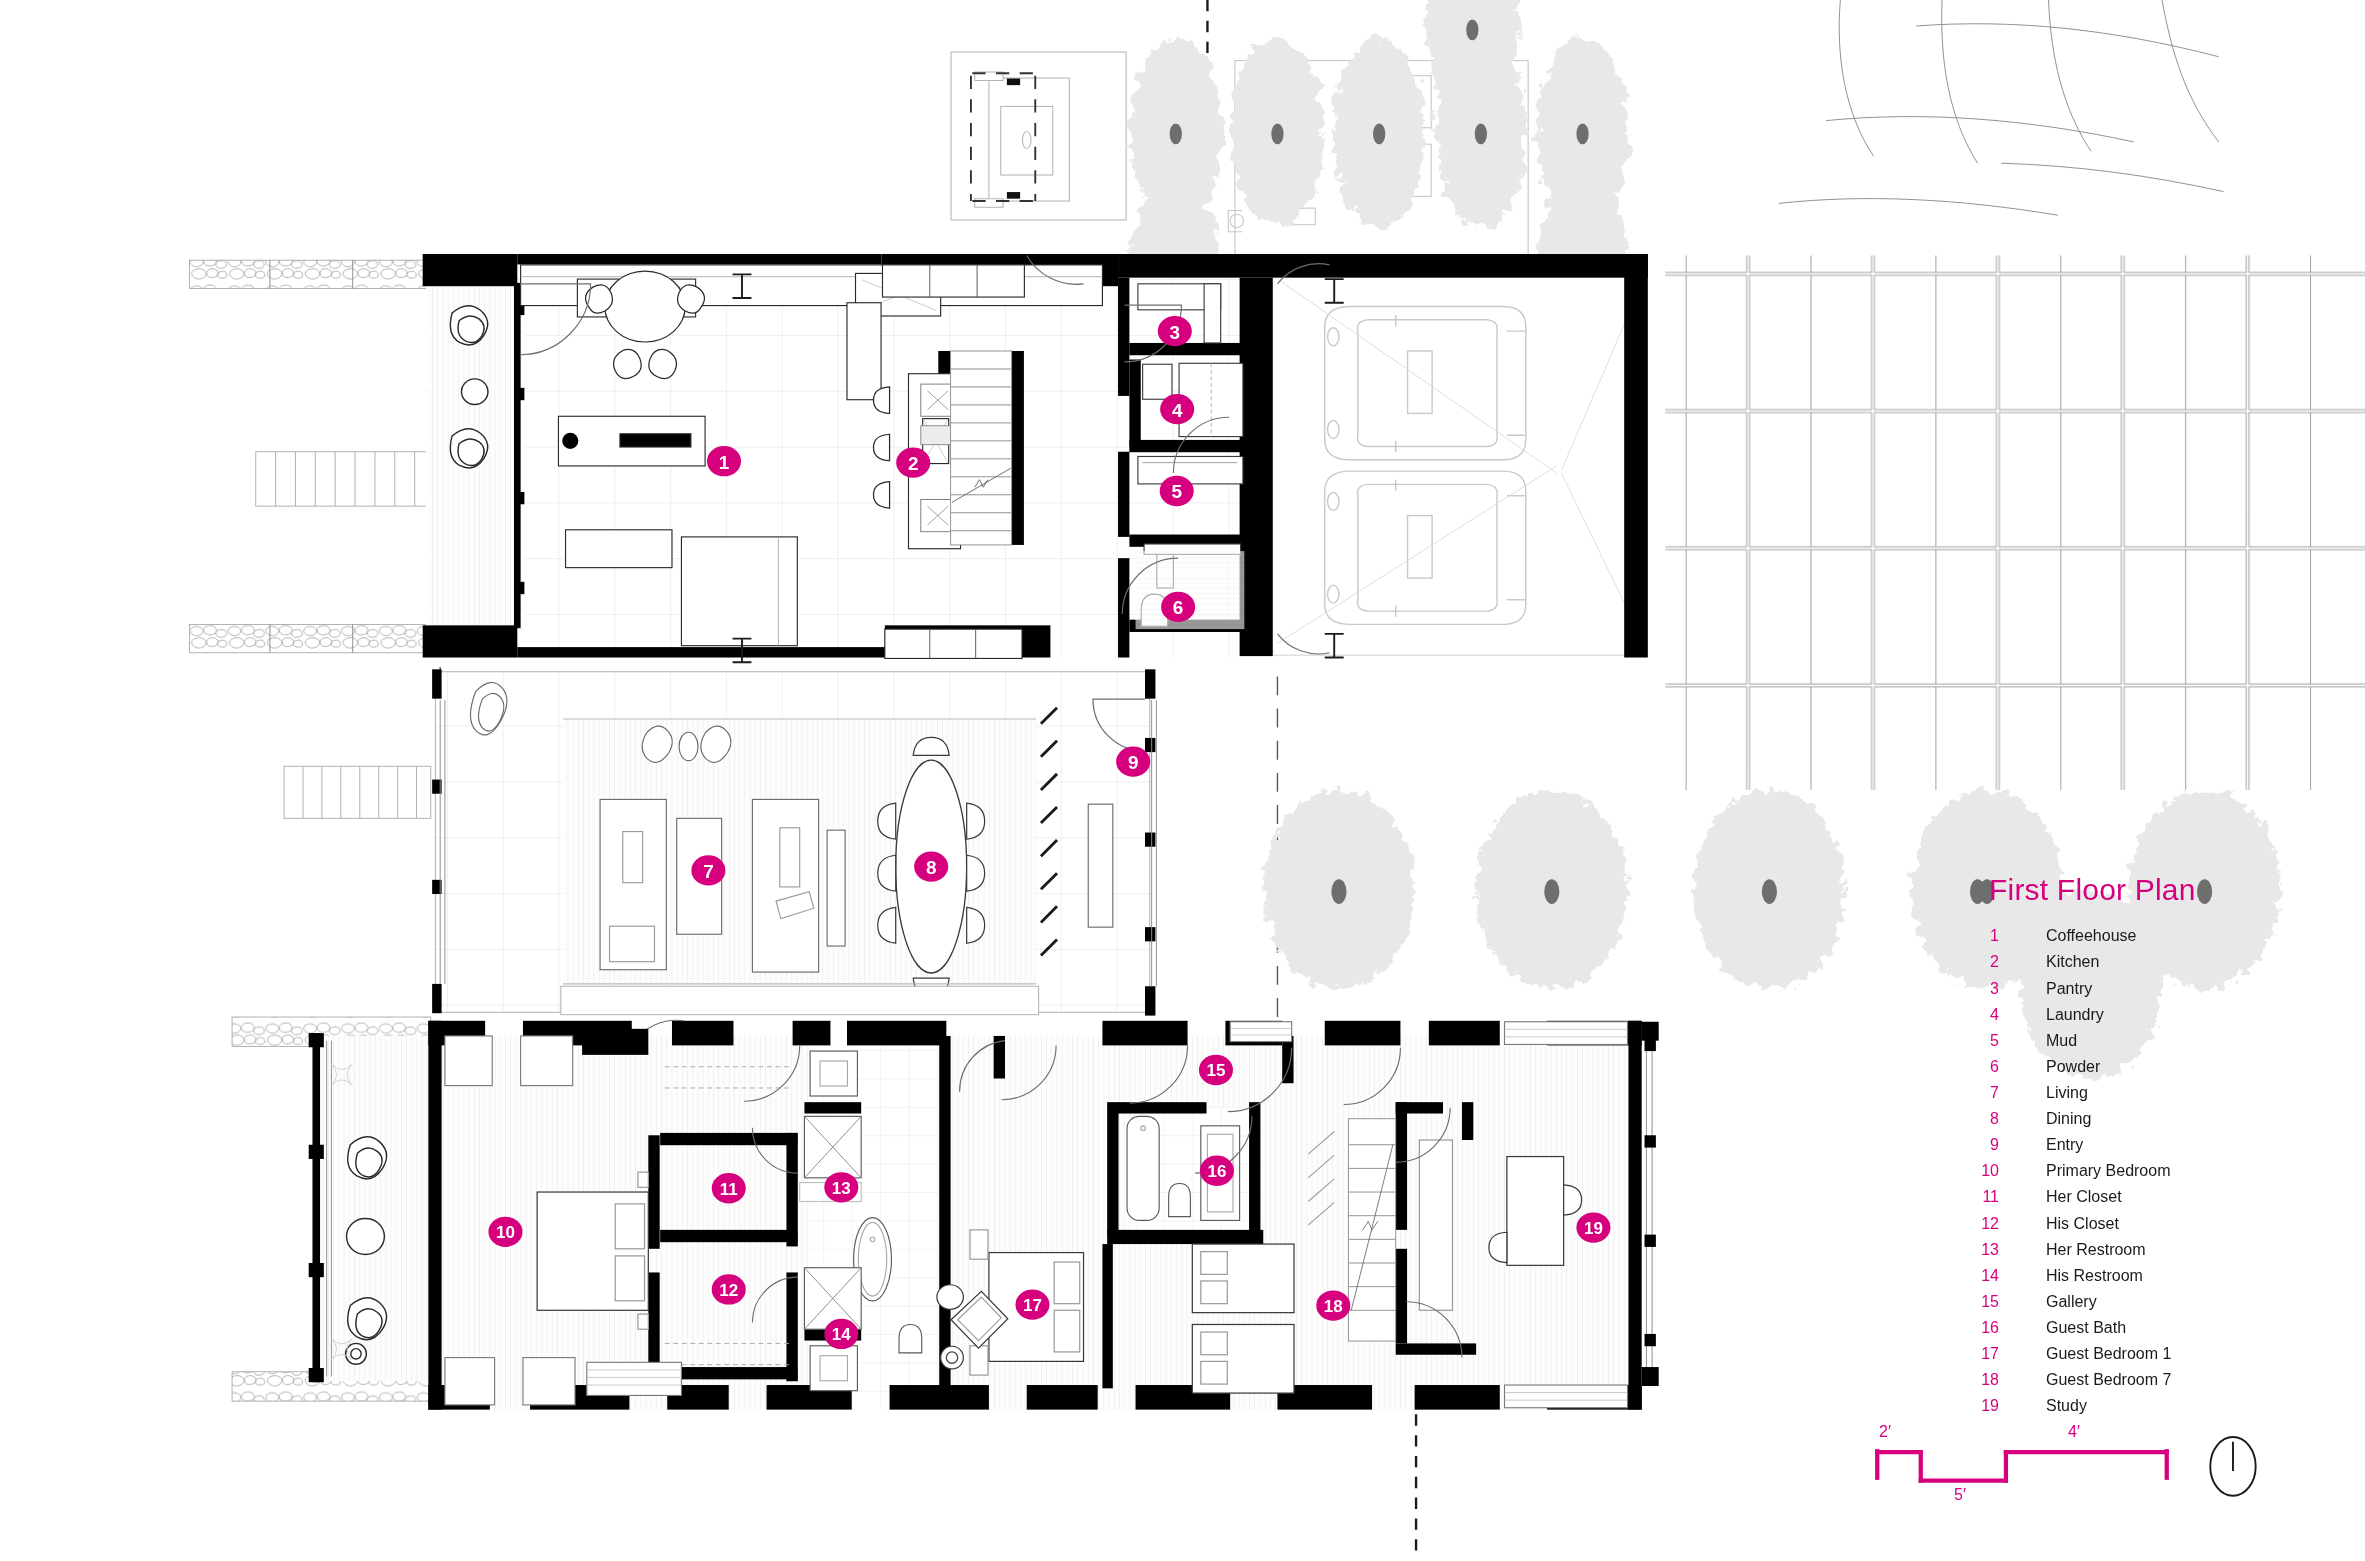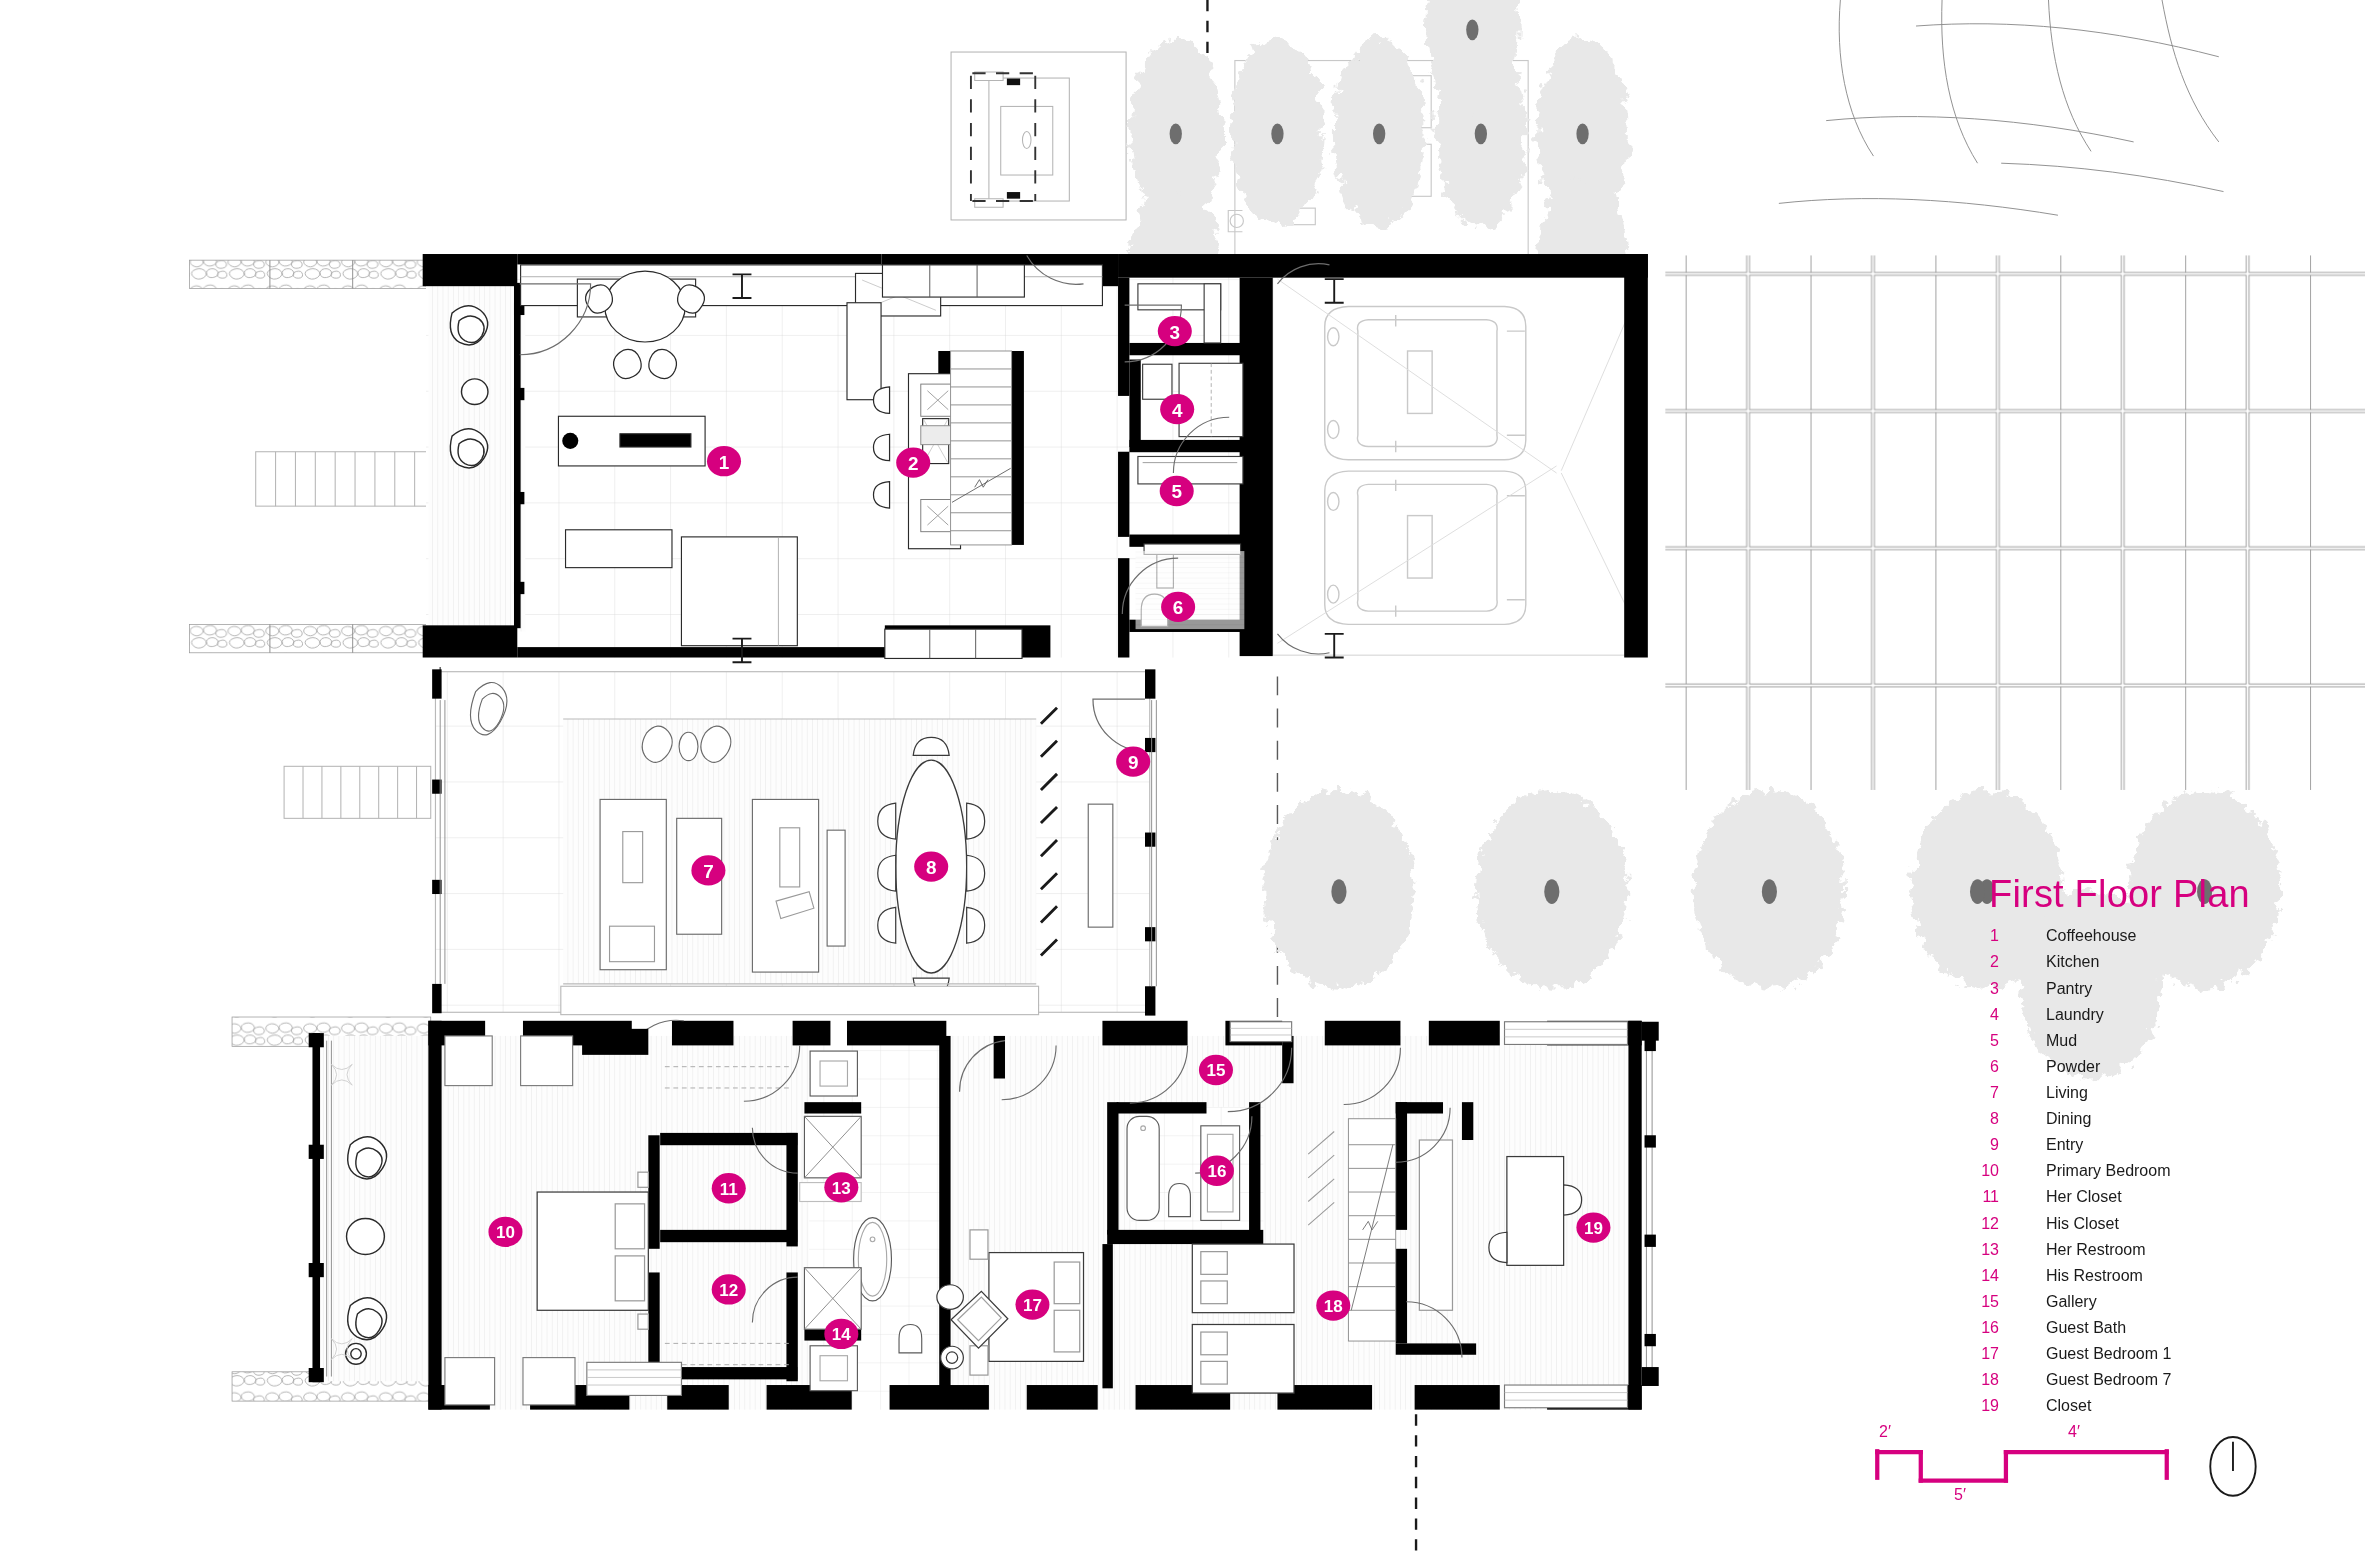--- a/index.html
+++ b/index.html
@@ -1,19 +1,19 @@
 <!DOCTYPE html>
 <html style="font-size:7.6px"><head>
 <meta charset="utf-8">
 <style>
   html,body{margin:0;padding:0;background:#ffffff;}
   body{width:2413px;height:1561px;overflow:hidden;font-family:"Liberation Sans",sans-serif;}
   #stage{position:relative;width:2413px;height:1561px;background:#fff;}
   svg.layer{position:absolute;left:0;top:0;width:2413px;height:1561px;}
-  .lg-title{position:absolute;color:#D6007F;font-size:38px;letter-spacing:0.2px;white-space:nowrap;font-weight:400;}
+  .lg-title{position:absolute;color:#D6007F;font-size:30px;letter-spacing:0.2px;white-space:nowrap;font-weight:400;}
   .lg-num{position:absolute;color:#D6007F;font-size:16px;text-align:right;width:28px;}
   .lg-lab{position:absolute;color:#1a1a1a;font-size:16px;}
   .scale-lab{position:absolute;color:#D6007F;font-size:16px;white-space:nowrap;}
   .marker-txt{fill:#ffffff;font-family:"Liberation Sans",sans-serif;font-weight:700;text-anchor:middle;dominant-baseline:central;}
 </style>
 </head>
 <body>
 
 <div id="stage">
 
@@ -762,21 +762,21 @@
       <div class="lg-lab" style="left: 2046px; top: 1267px;">His Restroom</div>
       <div class="lg-num" style="left: 1971px; top: 1293px;">15</div>
       <div class="lg-lab" style="left: 2046px; top: 1293px;">Gallery</div>
       <div class="lg-num" style="left: 1971px; top: 1319px;">16</div>
       <div class="lg-lab" style="left: 2046px; top: 1319px;">Guest Bath</div>
       <div class="lg-num" style="left: 1971px; top: 1345px;">17</div>
       <div class="lg-lab" style="left: 2046px; top: 1345px;">Guest Bedroom 1</div>
       <div class="lg-num" style="left: 1971px; top: 1371px;">18</div>
       <div class="lg-lab" style="left: 2046px; top: 1371px;">Guest Bedroom 7</div>
       <div class="lg-num" style="left: 1971px; top: 1397px;">19</div>
-      <div class="lg-lab" style="left: 2046px; top: 1397px;">Closet</div>
+      <div class="lg-lab" style="left: 2046px; top: 1397px;">Study</div>
     </div>
 
   <div class="scale-lab" style="left:1879px;top:1423px;">2′</div>
   <div class="scale-lab" style="left:1954px;top:1486px;">5′</div>
   <div class="scale-lab" style="left:2068px;top:1423px;">4′</div>
 
 </div>
 
 
 </body></html>

